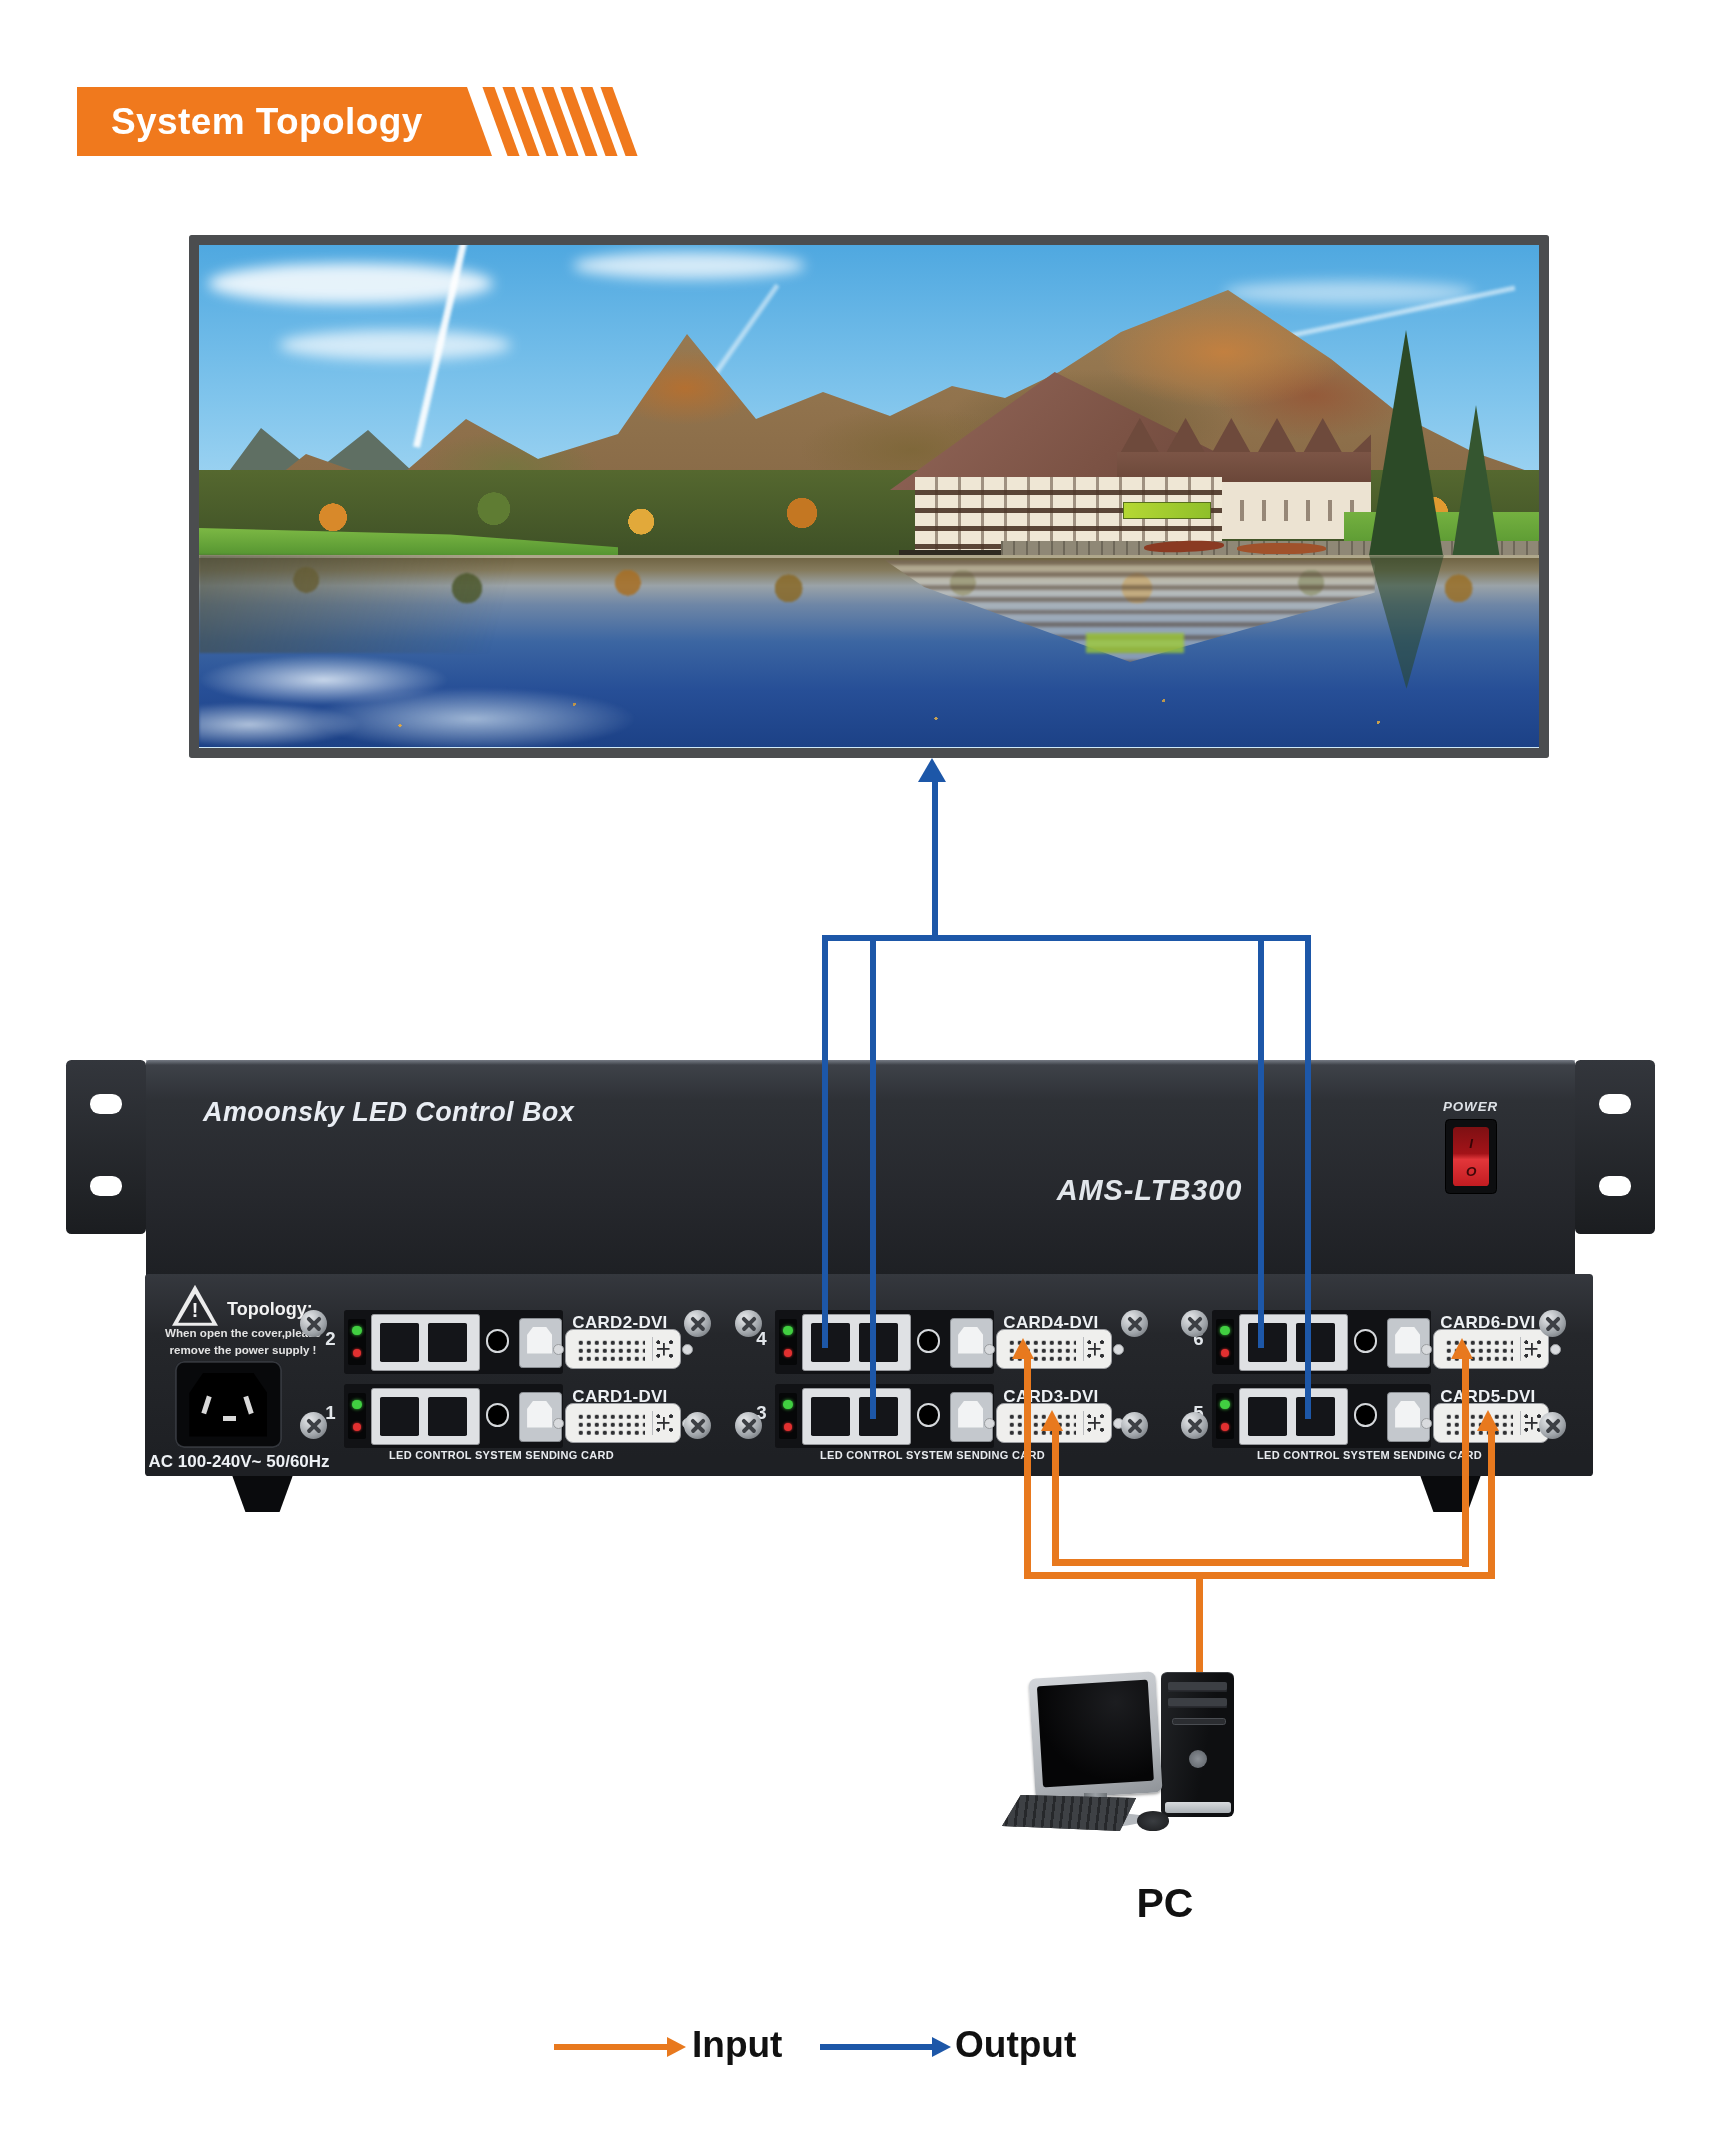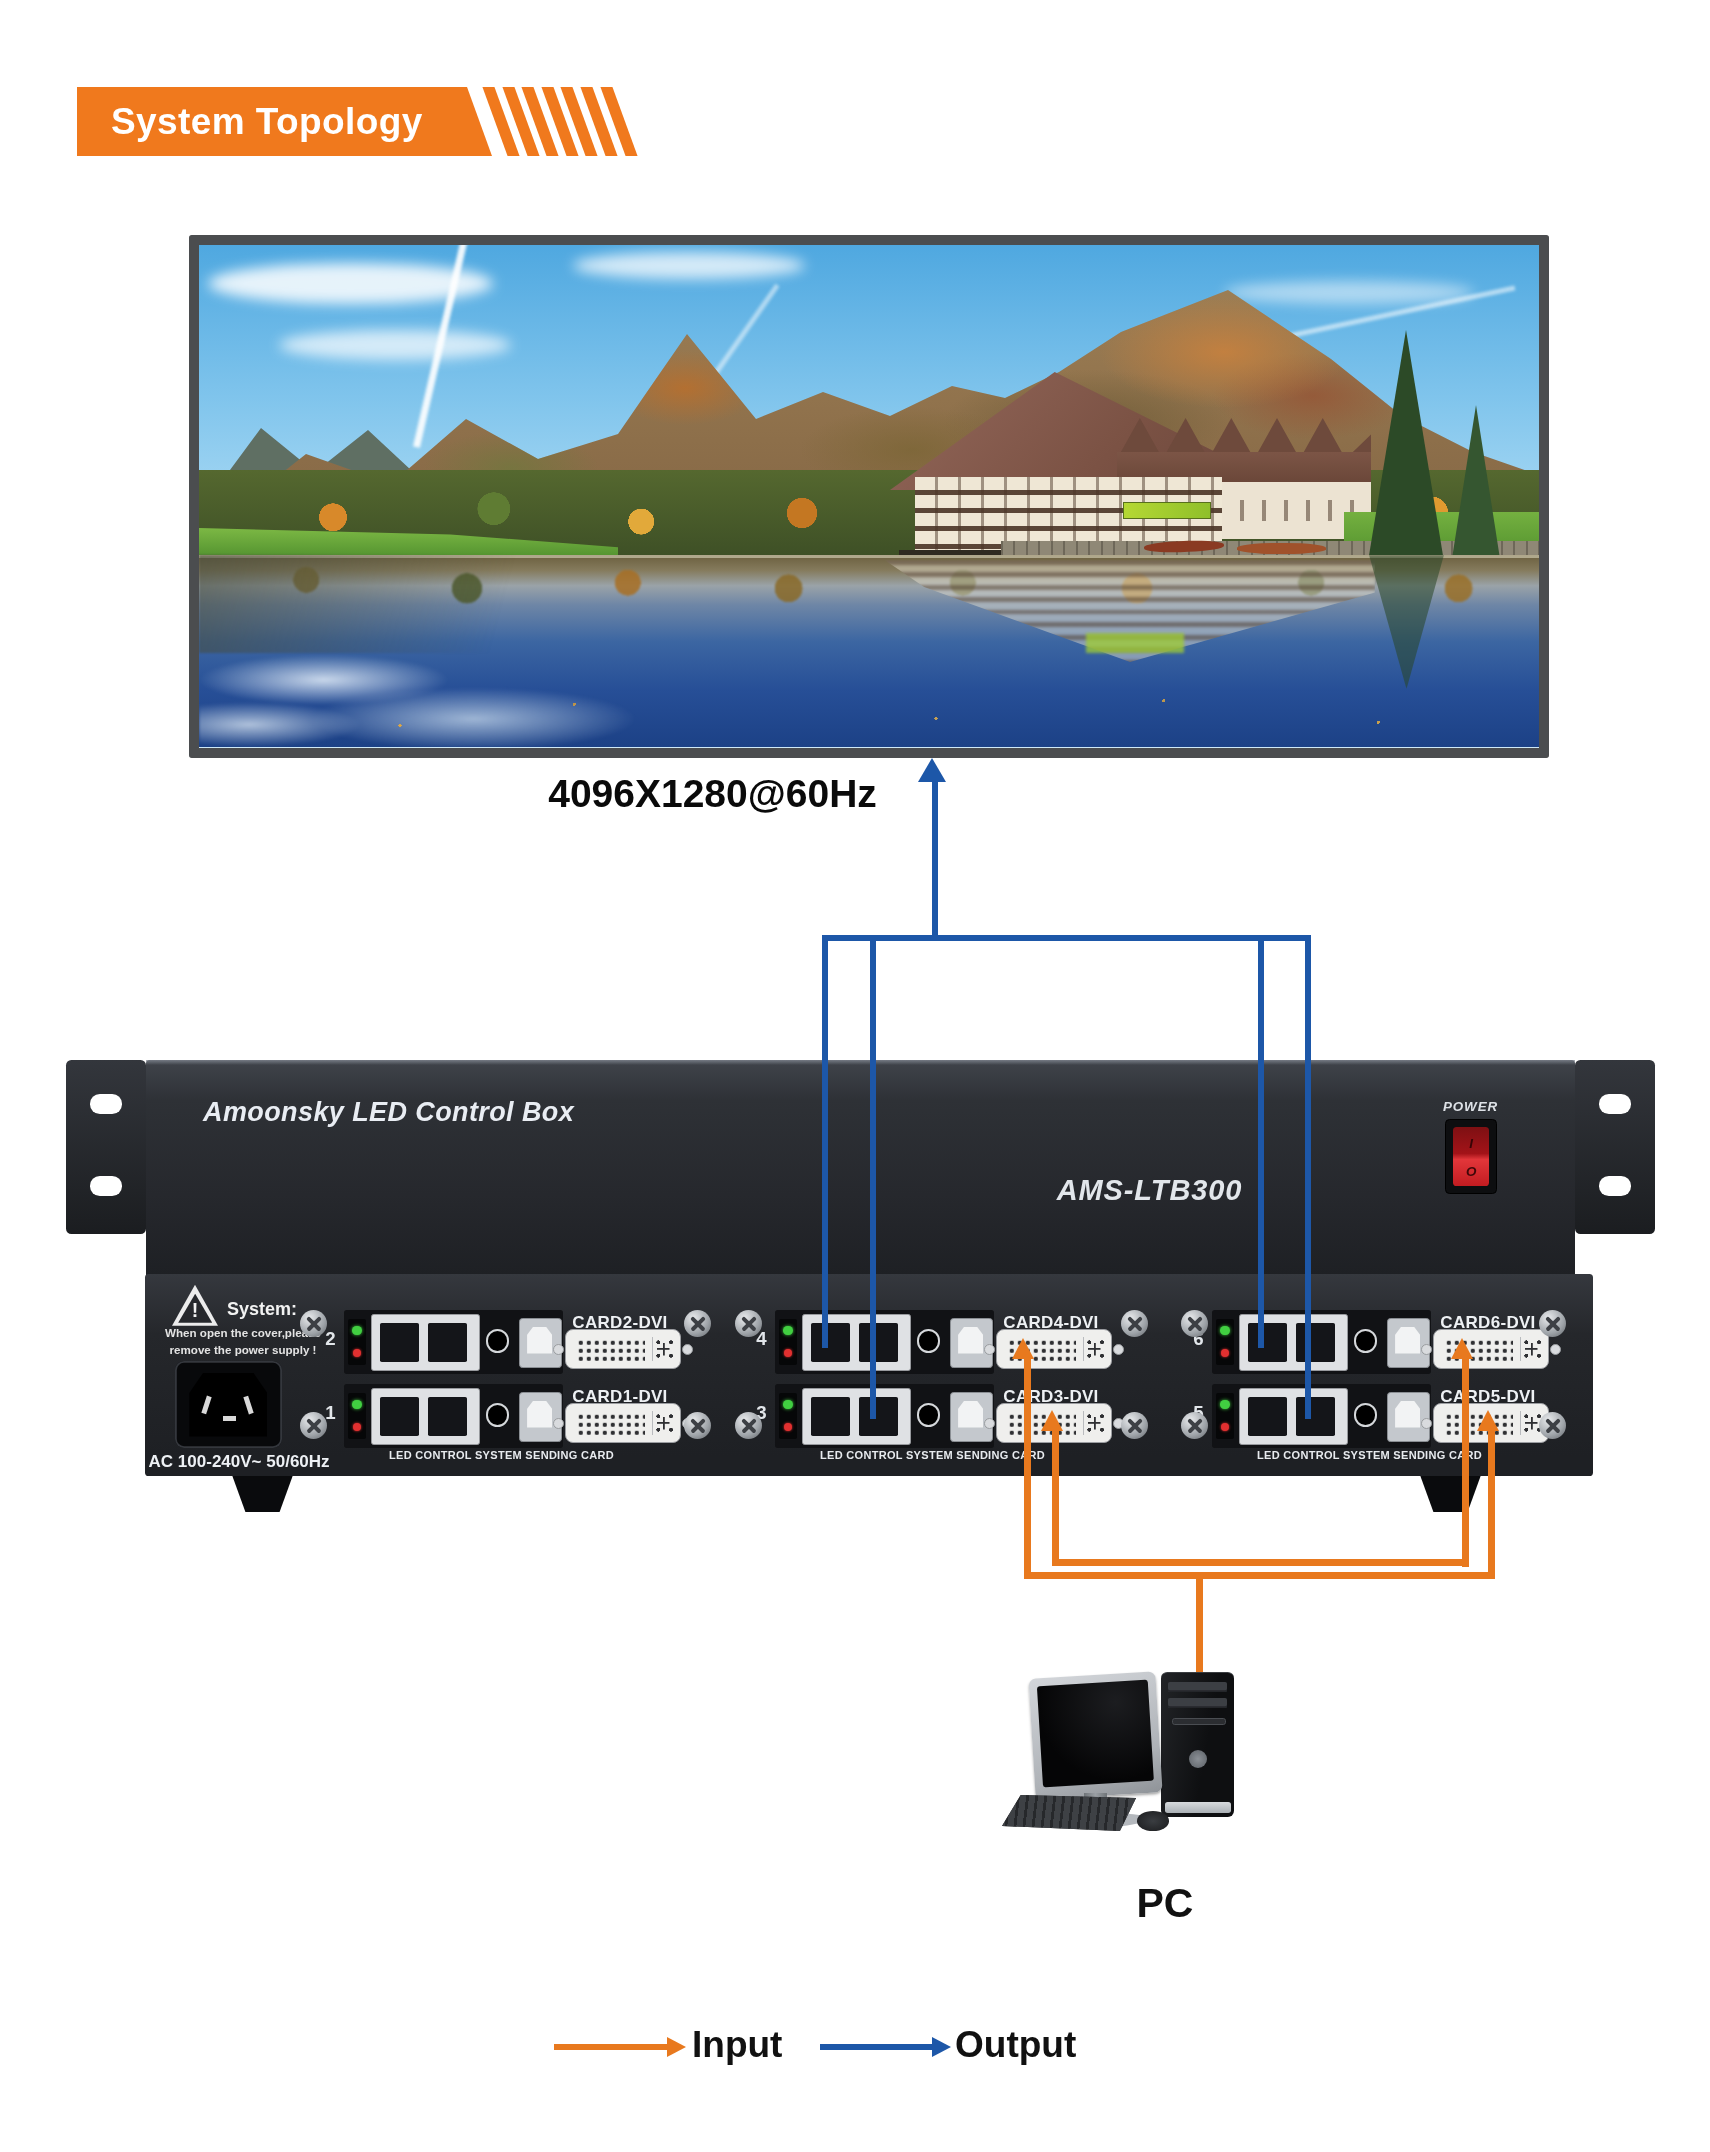--- a/index.html
+++ b/index.html
@@ -335,21 +335,20 @@
         <div class="w-mtn"></div>
         <div class="w-house"></div>
         <div class="w-sign"></div>
         <div class="w-conifer"></div>
         <div class="w-sky"></div>
         <div class="w-leaves"></div>
       </div>
     </div>
   </div>
 
-  <div class="res-label">4096X1280@60Hz</div>
 
   <div class="ear ear-l">
     <i class="hole-top"></i>
     <i class="hole-bot"></i>
   </div>
   <div class="ear ear-r">
     <i class="hole-top"></i>
     <i class="hole-bot"></i>
   </div>
   <div class="front">
@@ -365,21 +364,21 @@
   </div>
   <div class="foot ffoot1"></div>
   <div class="foot ffoot2"></div>
 
   <div class="rear">
     <div class="warn-tri">
       <div class="tri-outer"></div>
       <div class="tri-inner"></div>
       <span class="bang">!</span>
     </div>
-    <span class="warn-title">System:</span>
+    <span class="warn-title">Topology:</span>
     <span class="warn-line wl1">When open the cover,please</span>
     <span class="warn-line wl2">remove the power supply !</span>
     <div class="ac-inlet">
       <div class="ac-socket">
         <i class="pin1"></i>
         <i class="pin2"></i>
         <i class="pin3"></i>
       </div>
     </div>
     <span class="ac-label">AC 100-240V~ 50/60Hz</span>

